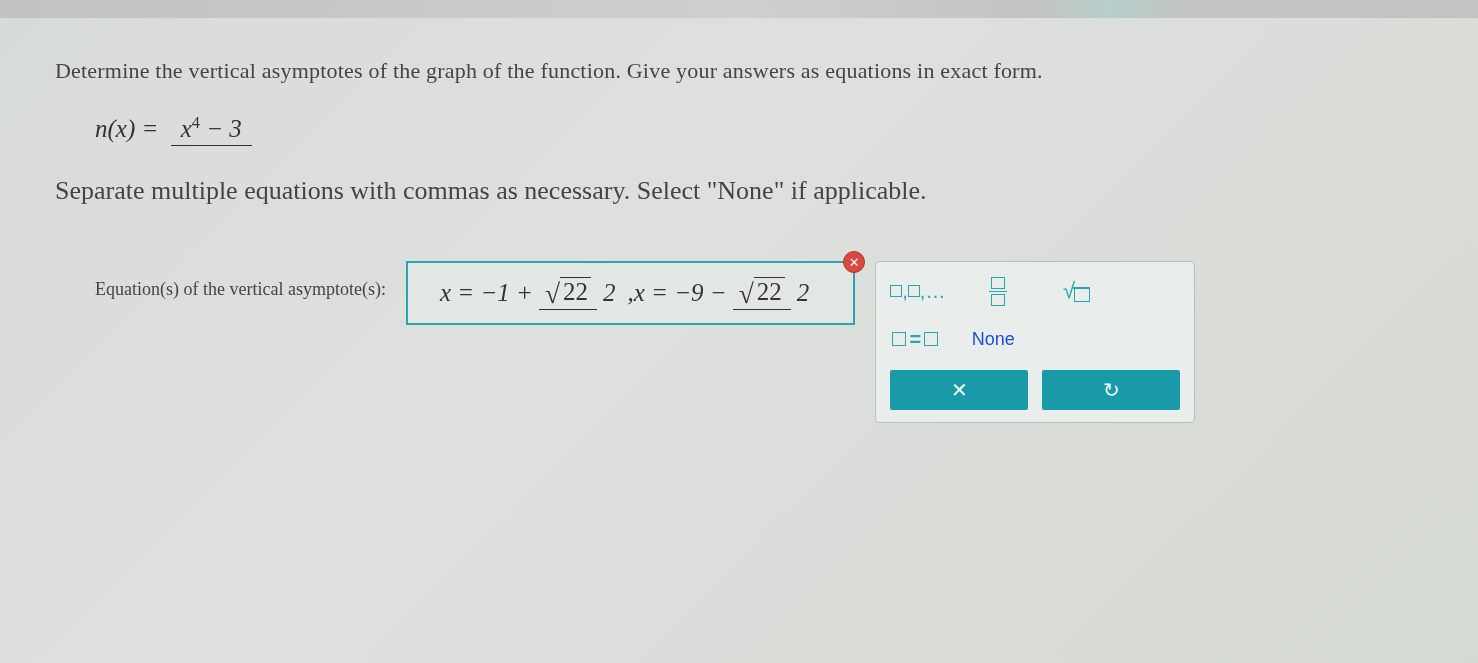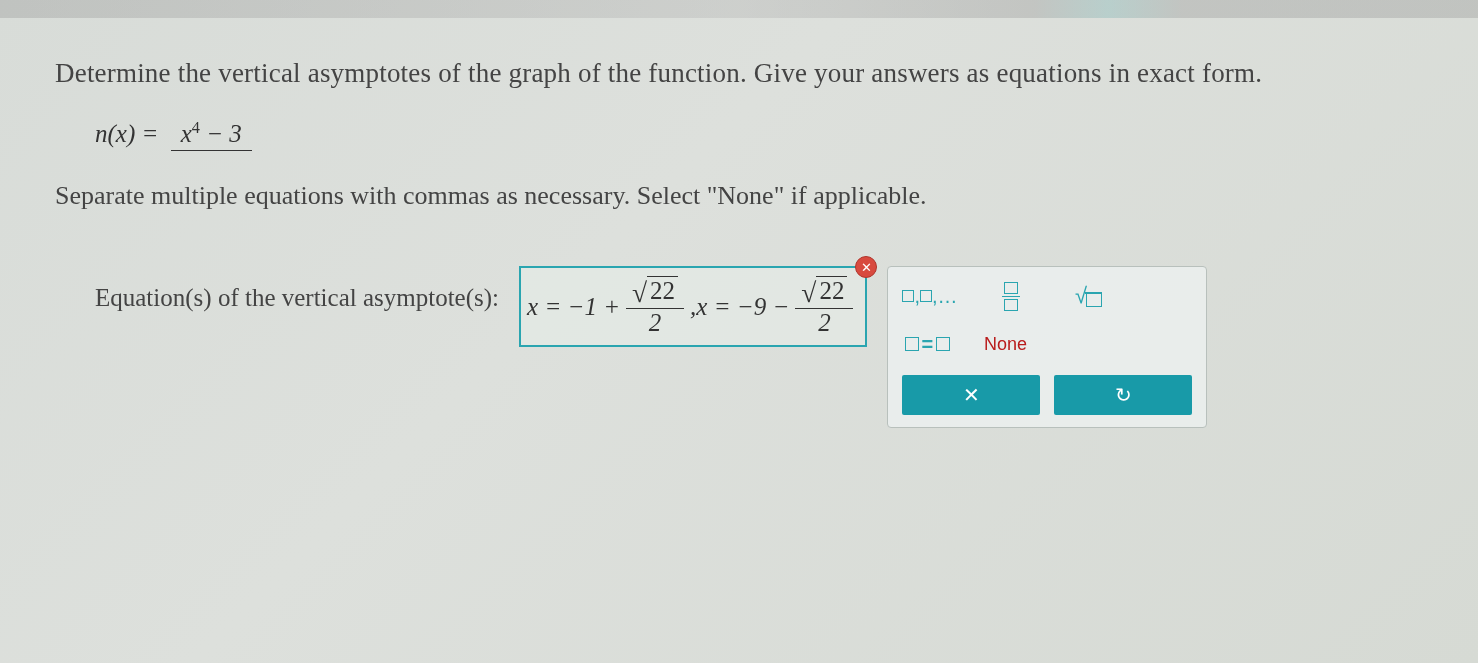--- a/index.html
+++ b/index.html
@@ -14,38 +14,37 @@
   }
   .topbar {
     height: 18px;
     background: linear-gradient(90deg, #888 0%, #aaa 50%, #888 70%, #6aa 75%, #888 80%);
     opacity: 0.3;
   }
   .content {
     padding: 40px 55px 0 55px;
   }
   .question-text {
-    font-size: 27px;
+    font-size: 22px;
     color: #444;
     margin-bottom: 28px;
     letter-spacing: 0.2px;
   }
   .formula {
     margin-left: 40px;
     margin-bottom: 30px;
     display: flex;
     align-items: center;
     font-style: italic;
     font-size: 25px;
     color: #333;
   }
   .fn-name { font-style: italic; }
   .frac {
     display: inline-flex;
-    flex-direction: column;
     align-items: center;
     margin: 0 6px;
     vertical-align: middle;
   }
   .frac .num, .frac .den {
     padding: 2px 10px;
     text-align: center;
   }
   .frac .num { border-bottom: 1.5px solid #333; }
   sup.exp { font-size: 0.65em; vertical-align: super; font-style: normal;}
@@ -53,32 +52,32 @@
     font-size: 26px;
     color: #444;
     margin-bottom: 55px;
   }
   .answer-row {
     display: flex;
     align-items: flex-start;
     gap: 20px;
   }
   .answer-label {
-    font-size: 25px;
+    font-size: 18px;
     color: #444;
     padding-top: 18px;
     margin-left: 40px;
   }
   .answer-box-wrap {
     position: relative;
   }
   .answer-box {
     border: 2px solid #2aa5b0;
     background: rgba(230,236,232,0.6);
-    padding: 8px 6px;
+    padding: 8px 32px;
     font-size: 25px;
     font-style: italic;
     display: flex;
     align-items: center;
     min-height: 64px;
     color: #333;
   }
   .answer-box .frac .num { border-bottom: 1.5px solid #333; padding: 0 6px; }
   .answer-box .frac .den { padding: 0 6px; }
   .sqrt {
@@ -132,21 +131,21 @@
     font-size: 20px;
     font-family: Arial, sans-serif;
     cursor: pointer;
     display: inline-flex;
     align-items: center;
     justify-content: center;
     min-width: 50px;
     height: 34px;
   }
   .pal-btn.none-btn {
-    color: #b91c1c;
+    color: #1d4ed8;
     font-size: 18px;
   }
   .pal-frac {
     display: inline-flex;
     flex-direction: column;
     align-items: center;
   }
   .pal-frac .sq { width: 14px; height: 12px; border: 1.5px solid #2aa5b0; }
   .pal-frac .bar { width: 18px; height: 1.5px; background: #2aa5b0; margin: 2px 0;}
   .pal-sqrt-box {

